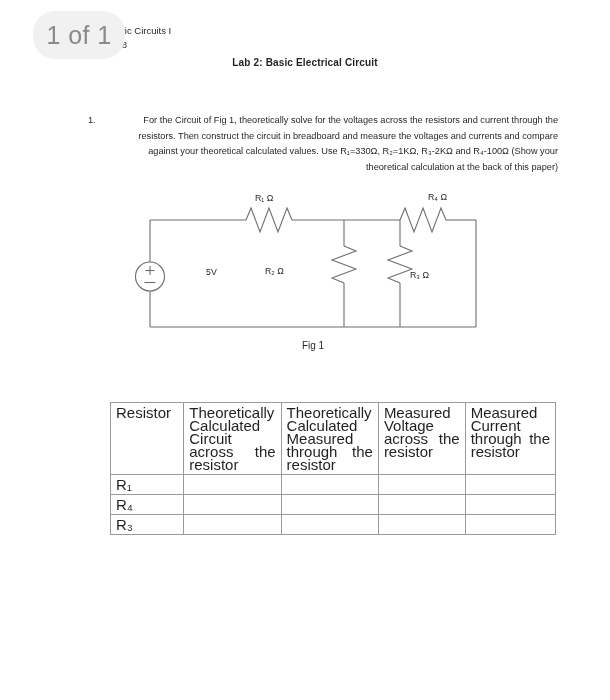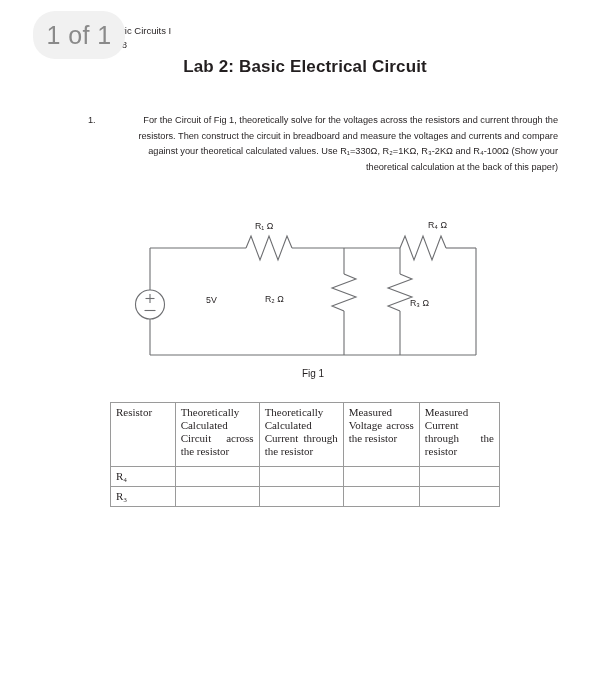--- a/index.html
+++ b/index.html
@@ -47,21 +47,21 @@
     color: #231f20;
     z-index: 5;
   }
 
   #doc-title {
     position: absolute;
     left: 0;
     right: 0;
     top: 57px;
     text-align: center;
-    font-size: 17px;
+    font-size: 10px;
     font-weight: bold;
     letter-spacing: 0.15px;
   }
 
   
   #question {
     position: absolute;
     left: 88px;
     top: 113px;
     width: 470px;
@@ -76,21 +76,21 @@
   }
   #question .body {
     margin-left: 27px;
     text-align: right;
   }
 
   
   #circuit-figure {
     position: absolute;
     left: 128px;
-    top: 210px;
+    top: 182px;
     width: 370px;
     height: 180px;
   }
   #circuit-svg { display: block; }
   .fig-caption {
     position: absolute;
     left: 0; right: 0;
     top: 158px;
     text-align: center;
     font-size: 10px;
@@ -108,25 +108,24 @@
   #lbl-r4 { left: 300px; top: 10px; }
   #lbl-r2 { left: 137px; top: 84px; }
   #lbl-r3 { left: 282px; top: 88px; text-align: right; }
   #lbl-src { left: 44px; top: 85px; padding-left: 34px; }
 
   
   #results-table {
     position: absolute;
     left: 110px;
     top: 402px;
-    width: 390px;
+    width: 446px;
     border-collapse: collapse;
-    font-size: 11px;
+    font-size: 15px;
     line-height: 13px;
-    font-family: Liberation Serif, serif;
   }
   #results-table td, #results-table th {
     border: 1px solid #9a9a9a;
     vertical-align: top;
     padding: 3px 5px 3px 5px;
     font-weight: normal;
     text-align: justify;
     text-align-last: left;
     color: #231f20;
   }
@@ -202,27 +201,34 @@
   <span class="clabel" id="lbl-src">5V</span>
 
   <div class="fig-caption">Fig 1</div>
 </div>
 
 <table id="results-table">
   <thead>
     <tr>
       <td class="col-resistor">Resistor</td>
       <td class="col-data">Theoretically Calculated Circuit across the resistor</td>
-      <td class="col-data">Theoretically Calculated Current through the resistor</td>
+      <td class="col-data">Theoretically Calculated Measured through the resistor</td>
       <td class="col-data">Measured Voltage across the resistor</td>
       <td class="col-last">Measured Current through the resistor</td>
     </tr>
   </thead>
   <tbody>
     <tr>
+      <td class="rowlabel">R₁</td>
+      <td></td>
+      <td></td>
+      <td></td>
+      <td></td>
+    </tr>
+    <tr>
       <td class="rowlabel">R₄</td>
       <td></td>
       <td></td>
       <td></td>
       <td></td>
     </tr>
     <tr>
       <td class="rowlabel">R₃</td>
       <td></td>
       <td></td>

